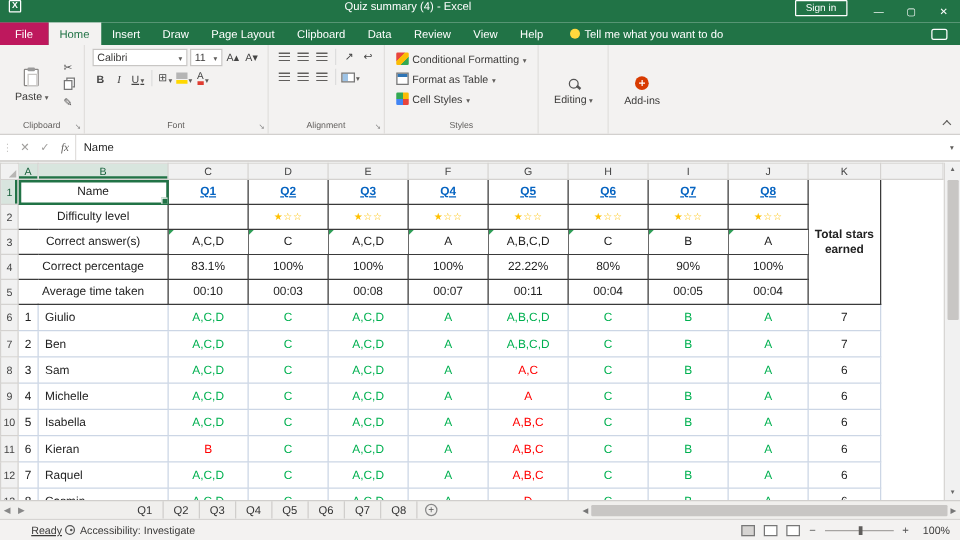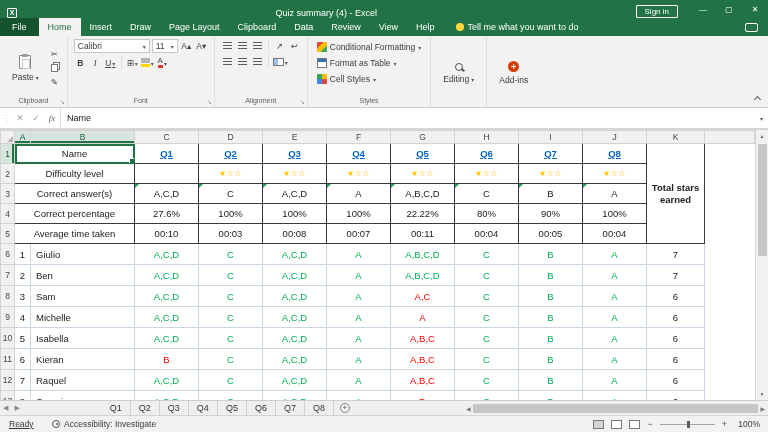--- a/index.html
+++ b/index.html
@@ -1,30 +1,30 @@
 <!DOCTYPE html>
 <html><head>
 <meta charset="utf-8">
 <style>
   *{box-sizing:border-box;margin:0;padding:0;}
   html,body{width:768px;height:432px;overflow:hidden;}
   body{font-family:"Liberation Sans","DejaVu Sans",sans-serif;font-size:10px;color:#222;background:#fff;}
   .app{display:flex;flex-direction:column;width:768px;height:432px;}
 
   
-  .titlebar{height:18px;background:#217346;color:#fff;display:flex;align-items:flex-end;flex:none;}
+  .titlebar{height:18px;background:#217346;color:#fff;display:flex;align-items:flex-start;flex:none;}
   .appicon{width:10px;height:10px;border:1px solid #fff;border-radius:1px;margin-left:7px;font-size:7px;line-height:8px;text-align:center;font-weight:bold;flex:none;}
   .titletext{flex:1;text-align:center;font-size:9px;}
   .signin{border:1px solid #fff;font-size:8px;padding:1px 8px;border-radius:1px;margin-right:12px;}
   .winbtn{width:26px;height:18px;display:flex;align-items:center;justify-content:center;font-size:8px;}
 
   
   .tabrow{height:18px;background:#217346;display:flex;align-items:stretch;color:#fff;flex:none;}
   .rtab{padding:0 9px;font-size:9px;display:flex;align-items:center;}
-  .rtab.file{background:#14532d;padding:0 12px;}
+  .rtab.file{background:#be185d;padding:0 12px;}
   .rtab.active{background:#f3f2f1;color:#217346;font-weight:normal;}
   .tellme{display:flex;align-items:center;font-size:9px;margin-left:12px;gap:4px;}
   .bulb{width:8px;height:8px;border-radius:50%;background:#ffd83d;flex:none;}
   .shareic{margin-left:auto;margin-right:10px;width:13px;height:9px;border:1px solid #fff;border-radius:2px;align-self:center;flex:none;}
 
   
   .ribbon{height:72px;background:#f3f2f1;display:flex;flex:none;border-bottom:1px solid #d2d0ce;position:relative;}
   .rgroup{display:flex;flex-direction:column;border-right:1px solid #e1dfdd;position:relative;padding:3px 6px 0;}
   .gbody{flex:1;display:flex;align-items:center;}
   .gbody.col{flex-direction:column;align-items:flex-start;justify-content:flex-start;gap:3px;}
@@ -110,21 +110,21 @@
   .stab{display:flex;align-items:center;padding:0 8px;border-right:1px solid #d0cecc;color:#333;}
   .stab.active{background:#fff;color:#217346;font-weight:bold;margin-top:24px;}
   .newsheet{display:flex;align-items:center;margin:0 6px;}
   .pluscirc{width:10px;height:10px;border:1px solid #888;border-radius:50%;font-size:8px;line-height:8px;text-align:center;color:#555;}
   .hscroll{margin-left:auto;display:flex;align-items:center;width:305px;padding:0 3px;gap:2px;}
   .harrow{font-size:6px;color:#777;}
   .hthumb{flex:1;height:9px;background:#c8c6c4;border-radius:1px;}
 
   
   .statusbar{height:17px;background:#f3f2f1;border-top:1px solid #d6d4d2;display:flex;align-items:center;font-size:8.5px;color:#3b3a39;flex:none;}
-  .sready{padding-left:9px;width:52px;text-decoration:underline;}
+  .sready{padding-left:25px;width:52px;text-decoration:underline;}
   .sacc{display:flex;align-items:center;gap:4px;}
   .accic{width:8px;height:8px;border:1px solid #555;border-radius:50%;position:relative;flex:none;}
   .accic::after{content:"";position:absolute;left:2.5px;top:2px;width:2px;height:2px;background:#555;border-radius:50%;}
   .srt{margin-left:auto;display:flex;align-items:center;gap:7px;padding-right:8px;}
   .vic{width:11px;height:9px;border:1px solid #777;background:#fff;}
   .vic.selv{background:#d6d4d2;}
   .zbtn{color:#555;font-size:9px;}
   .ztrack{width:55px;height:1px;background:#a6a4a2;position:relative;}
   .zthumb{position:absolute;left:50%;top:-3px;width:3px;height:7px;background:#605e5c;}
   .zlabel{width:26px;text-align:right;}
@@ -397,21 +397,21 @@
               <td class="mcell flag">A</td>
               <td class="mcell flag">A,B,C,D</td>
               <td class="mcell flag">C</td>
               <td class="mcell flag">B</td>
               <td class="mcell flag">A</td>
               <td class="fillc"></td>
             </tr>
             <tr class="mrow">
               <th class="rowhdr">4</th>
               <td class="mcell" colspan="2">Correct percentage</td>
-              <td class="mcell">27.6%</td>
+              <td class="mcell">83.1%</td>
               <td class="mcell">100%</td>
               <td class="mcell">100%</td>
               <td class="mcell">100%</td>
               <td class="mcell">22.22%</td>
               <td class="mcell">80%</td>
               <td class="mcell">90%</td>
               <td class="mcell">100%</td>
               <td class="fillc"></td>
             </tr>
             <tr class="mrow">

